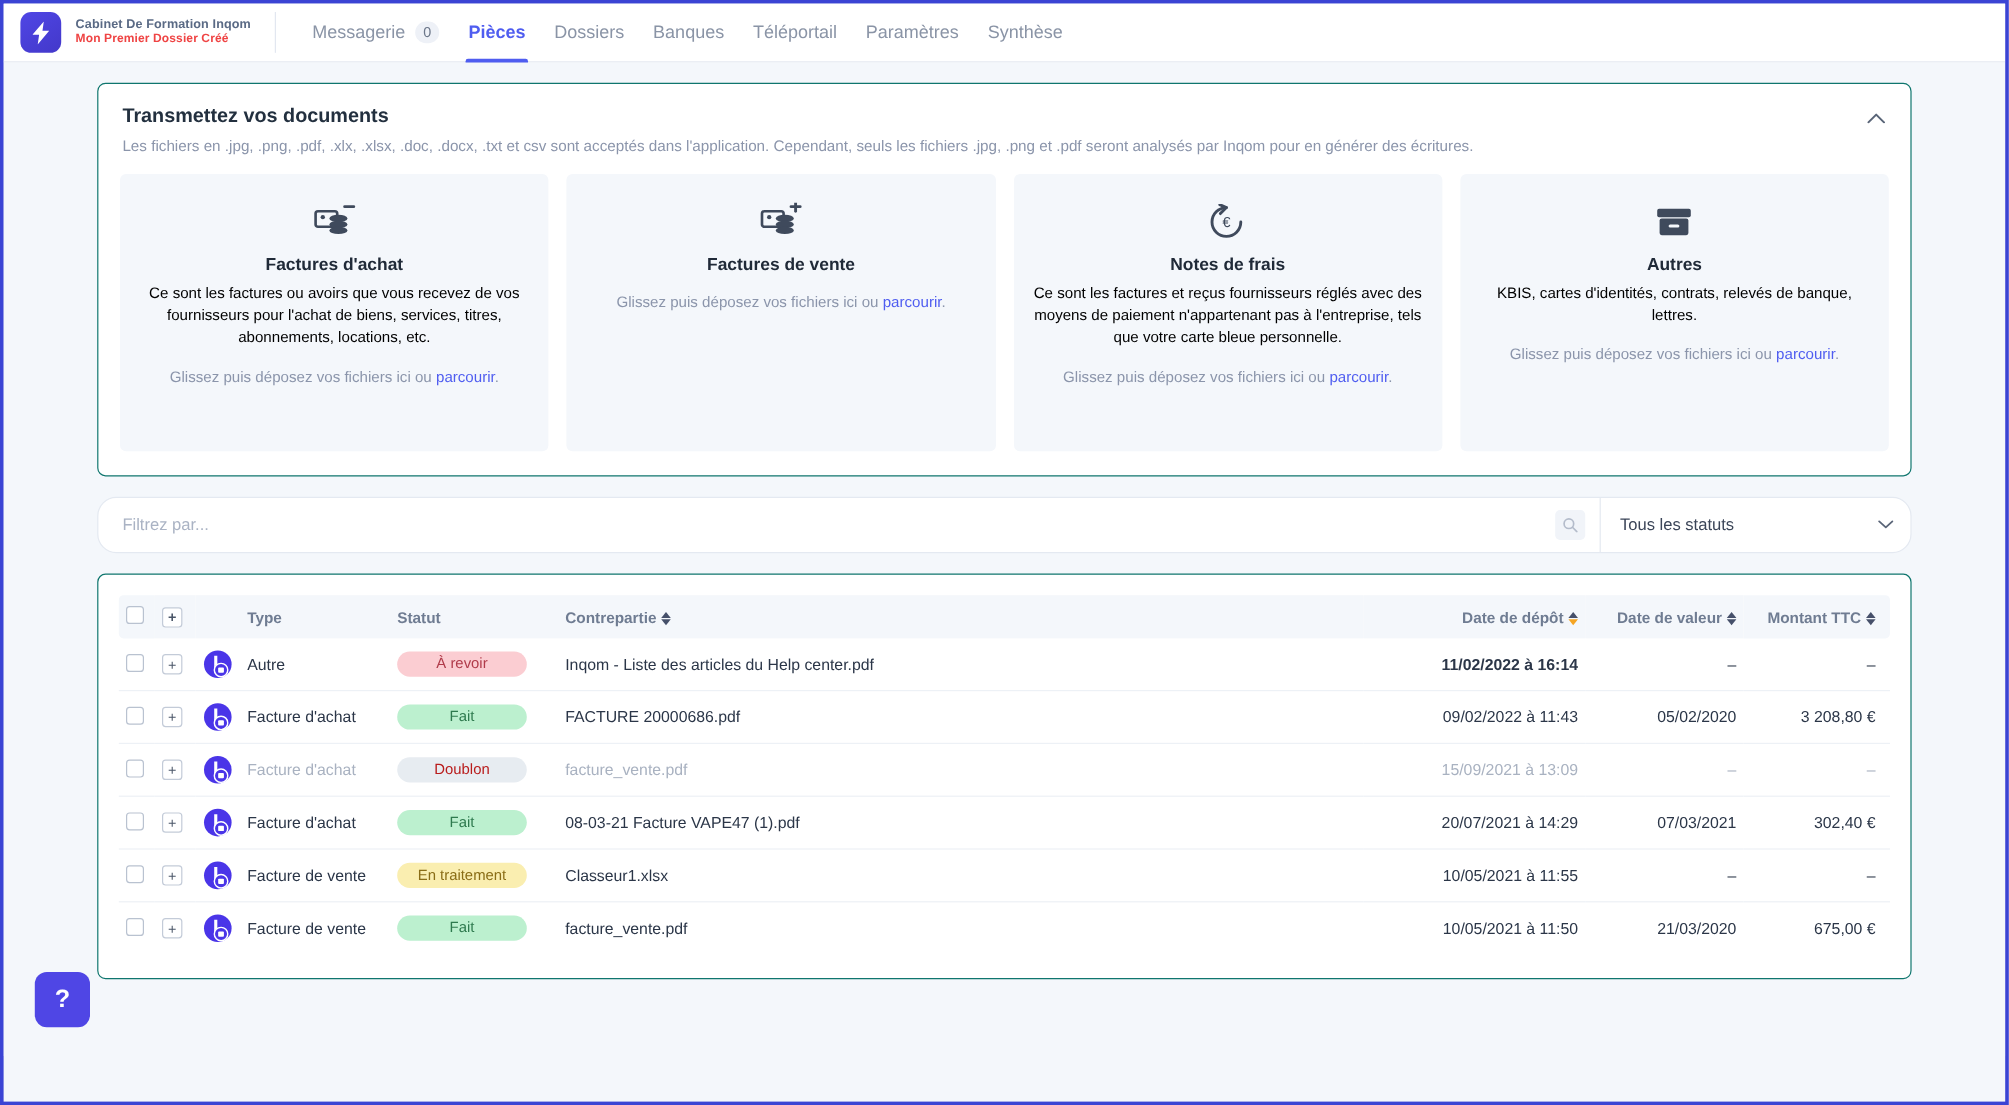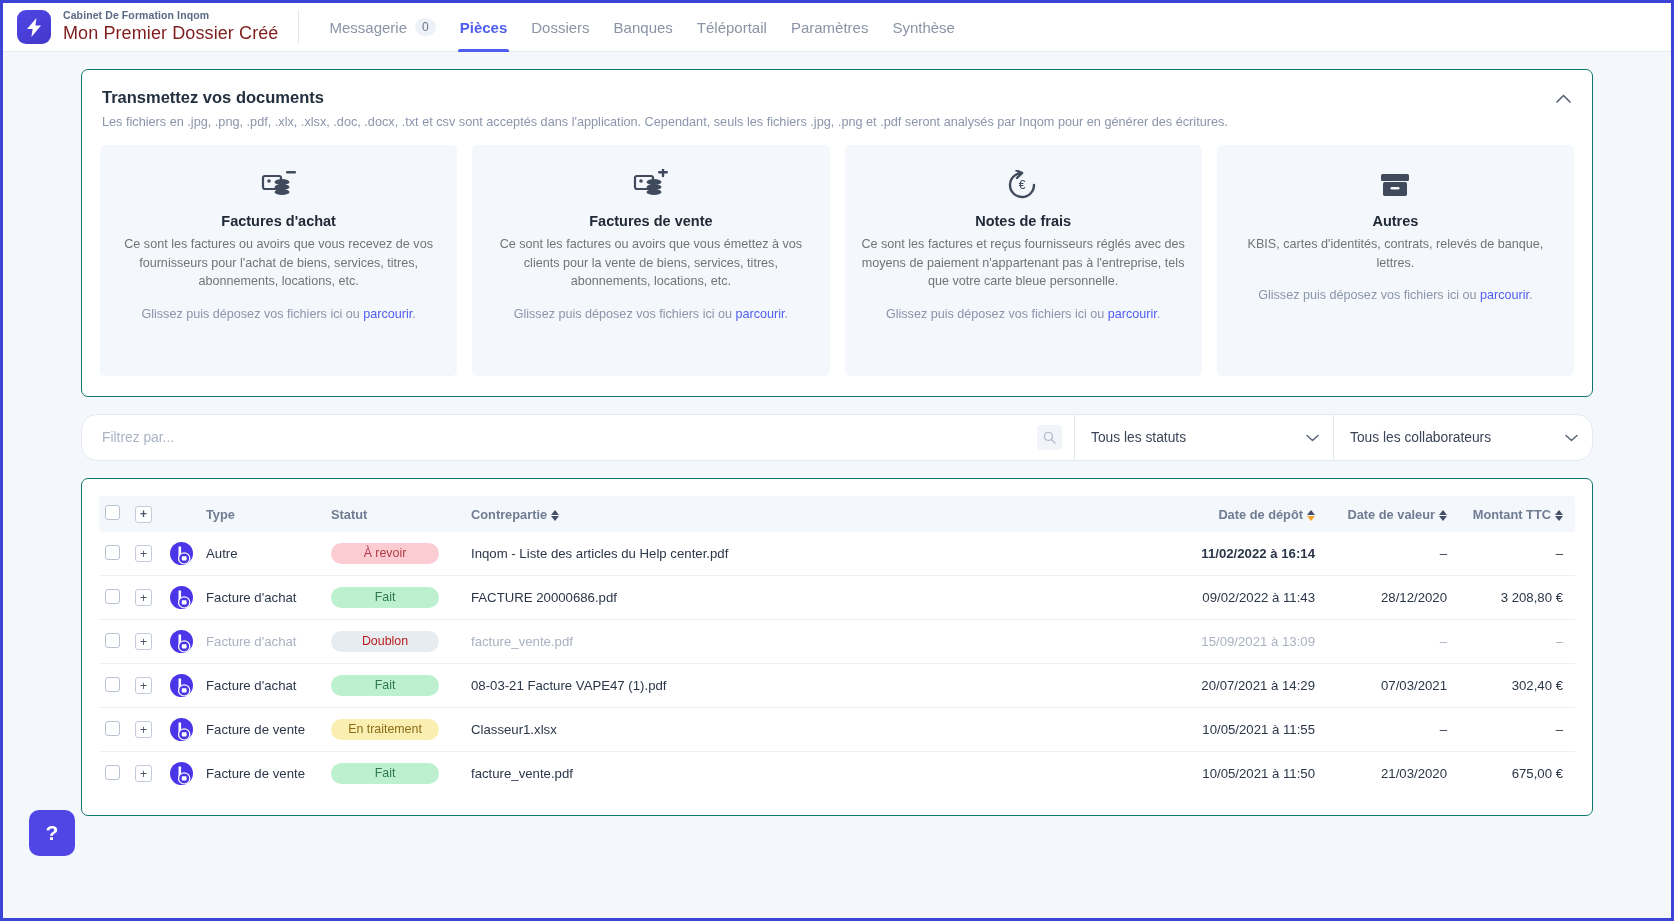--- a/index.html
+++ b/index.html
@@ -21,21 +21,21 @@
   }
   .brand { display:flex; align-items:center; padding-left:14px; }
   .logo {
     width:34px; height:34px; border-radius:9px;
     background:linear-gradient(145deg,#4f46e5,#4338ca);
     display:flex; align-items:center; justify-content:center;
     color:#fff; font-size:19px; font-weight:bold; font-style:italic;
   }
   .brand-text { margin-left:12px; line-height:1.25; }
   .brand-sub { font-size:10.5px; font-weight:bold; color:#5a6a85; letter-spacing:.1px; }
-  .brand-main { font-size:18px; font-weight:normal; color:#7f1d1d; letter-spacing:.1px; }
+  .brand-main { font-size:10px; font-weight:bold; color:#ef4444; letter-spacing:.1px; }
   .divider-v { width:1px; height:34px; background:#e2e7f0; margin:0 18px 0 20px; }
   .nav { display:flex; align-items:center; height:49px; gap:0; }
   .navitem {
     position:relative; height:49px; display:flex; align-items:center; gap:8px;
     padding:0 12px; font-size:15px; color:#8a94a6; cursor:pointer; white-space:nowrap;
   }
   .navitem.active { color:#4f5df0; font-weight:bold; }
   .navitem.active:after {
     content:""; position:absolute; left:10px; right:10px; bottom:0; height:3px;
     background:#4f5df0; border-radius:2px 2px 0 0;
@@ -58,21 +58,21 @@
     position:absolute; top:17px; right:18px; width:22px; height:22px;
     display:flex; align-items:center; justify-content:center; cursor:pointer; color:#5a6578;
   }
   .drops { display:flex; gap:15px; }
   .drop {
     flex:1; background:#f4f7fb; border-radius:5px; padding:20px 16px 18px 16px;
     text-align:center; min-height:231px;
   }
   .drop-icon { height:40px; display:flex; align-items:center; justify-content:center; color:#3f4a5c; margin-bottom:8px; }
   .drop-title { font-size:14.5px; font-weight:bold; color:#202a38; margin-bottom:6px; }
-  .drop-desc { font-size:12.6px; color:#737373; line-height:1.48; }
+  .drop-desc { font-size:12.6px; color:#000000; line-height:1.48; }
   .drop-cta { font-size:12.6px; color:#8b95ab; line-height:1.48; margin-top:14px; }
   .link { color:#4f5df0; }
 
   
   .filterbar { display:flex; align-items:stretch; height:47px; margin:0 78px 17px 78px;
     background:#fff; border:1px solid #e4e9f1; border-radius:16px; overflow:hidden; }
   .filter-search { flex:1 1 auto; display:flex; align-items:center; padding:0 12px 0 18px; position:relative; }
   .filter-search input {
     border:0; outline:0; flex:1; font-size:13.8px; color:#3b4558;
     font-family:"Liberation Sans", sans-serif; background:transparent;
@@ -226,21 +226,20 @@
               <rect x="2" y="7" width="18" height="13" rx="2" fill="none" stroke="#3f4a5c" stroke-width="2.2"></rect>
               <circle cx="8" cy="12" r="1.8" fill="#3f4a5c"></circle>
               <ellipse cx="21" cy="13" rx="7.5" ry="3" fill="#3f4a5c"></ellipse>
               <ellipse cx="21" cy="18" rx="7.5" ry="3" fill="#3f4a5c"></ellipse>
               <ellipse cx="21" cy="23" rx="7.5" ry="3" fill="#3f4a5c"></ellipse>
               <rect x="25" y="2" width="10" height="2.4" rx="1.2" fill="#3f4a5c"></rect>
               <rect x="28.8" y="-1.8" width="2.4" height="10" rx="1.2" fill="#3f4a5c"></rect>
             </svg>
           </div>
           <div class="drop-title">Factures de vente</div>
-          <div class="drop-desc">Ce sont les factures ou avoirs que vous émettez à vos clients pour la vente de biens, services, titres, abonnements, locations, etc.</div>
           <div class="drop-cta">
             <span>Glissez puis déposez vos fichiers ici ou </span><span class="link">parcourir</span><span>.</span>
           </div>
         </div>
 
         <div class="drop">
           <div class="drop-icon">
             <svg width="32" height="30" viewBox="0 0 32 30" aria-hidden="true">
               <path d="M27 15 A12 12 0 1 1 15 3 L15 3" fill="none" stroke="#3f4a5c" stroke-width="2.4" stroke-linecap="round"></path>
               <path d="M15 3 L9.5 0.5 M15 3 L10 8" fill="none" stroke="#3f4a5c" stroke-width="2.4" stroke-linecap="round"></path>
@@ -283,28 +282,20 @@
         </div>
       </div>
       <div class="sel">
         <span>Tous les statuts</span>
         <span class="chev">
           <svg width="13" height="8" viewBox="0 0 13 8" aria-hidden="true">
             <path d="M1 1.5 L6.5 6.5 L12 1.5" stroke="#5a6578" stroke-width="1.5" fill="none" stroke-linecap="round" stroke-linejoin="round"></path>
           </svg>
         </span>
       </div>
-      <div class="sel">
-        <span>Tous les collaborateurs</span>
-        <span class="chev">
-          <svg width="13" height="8" viewBox="0 0 13 8" aria-hidden="true">
-            <path d="M1 1.5 L6.5 6.5 L12 1.5" stroke="#5a6578" stroke-width="1.5" fill="none" stroke-linecap="round" stroke-linejoin="round"></path>
-          </svg>
-        </span>
-      </div>
     </div>
 
     <div class="card table-card">
       <table>
         <thead>
           <tr>
             <th class="c-check">
               <span class="cbox"></span>
             </th>
             <th class="c-plus">
@@ -370,21 +361,21 @@
                     <circle cx="12.5" cy="12.5" r="11.5" fill="#4a35e8"></circle>
                     <path d="M9.5 5.5 h2.6 v14 h-2.6 z" fill="#ffffff"></path>
                     <circle cx="15.2" cy="17.4" r="5.6" fill="#4a35e8" stroke="#ffffff" stroke-width="1.2"></circle>
                     <rect x="12.8" y="15.2" width="4.8" height="4.4" rx="0.8" fill="#ffffff"></rect>
                   </svg></span>
               </td>
               <td class="c-type">Facture d'achat</td>
               <td class="c-stat"><span class="pill green">Fait</span></td>
               <td class="c-part">FACTURE 20000686.pdf</td>
               <td class="c-dep">09/02/2022 à 11:43</td>
-              <td class="c-val">28/12/2020</td>
+              <td class="c-val">05/02/2020</td>
               <td class="c-amt">3 208,80 €</td>
             </tr>
             <tr>
               <td class="c-check"><span class="cbox"></span></td>
               <td class="c-plus">
                 <span class="plusbox">+</span>
               </td>
               <td class="c-av">
                 <span class="avatar"><svg width="25" height="25" viewBox="0 0 25 25" aria-hidden="true">
                     <circle cx="12.5" cy="12.5" r="11.5" fill="#4a35e8"></circle>

